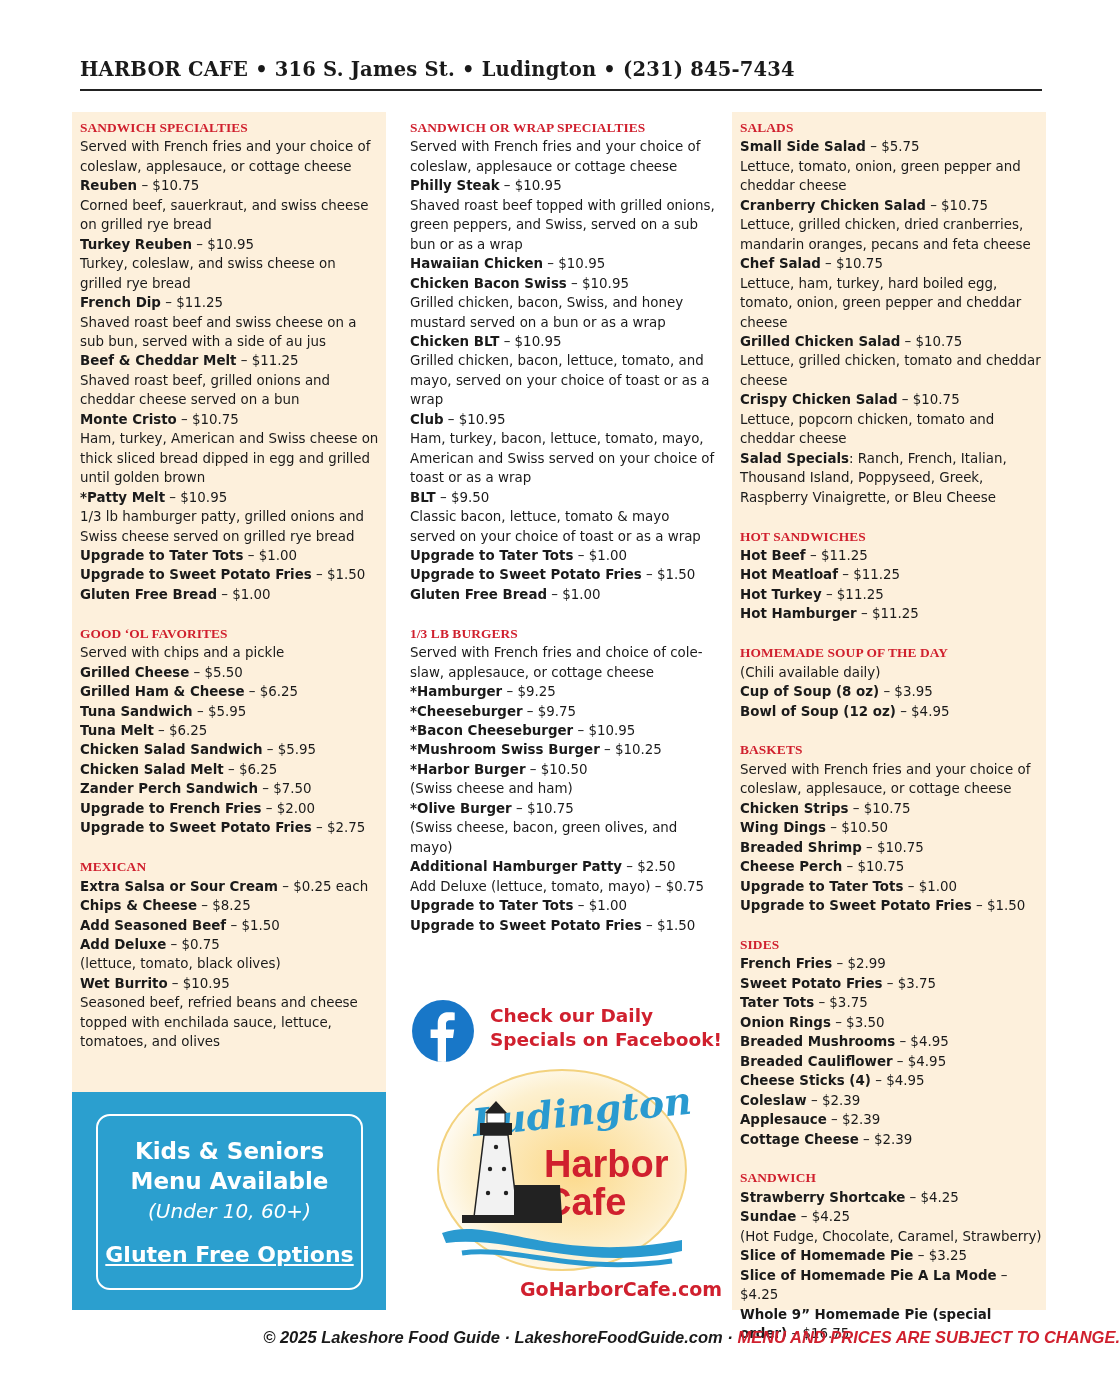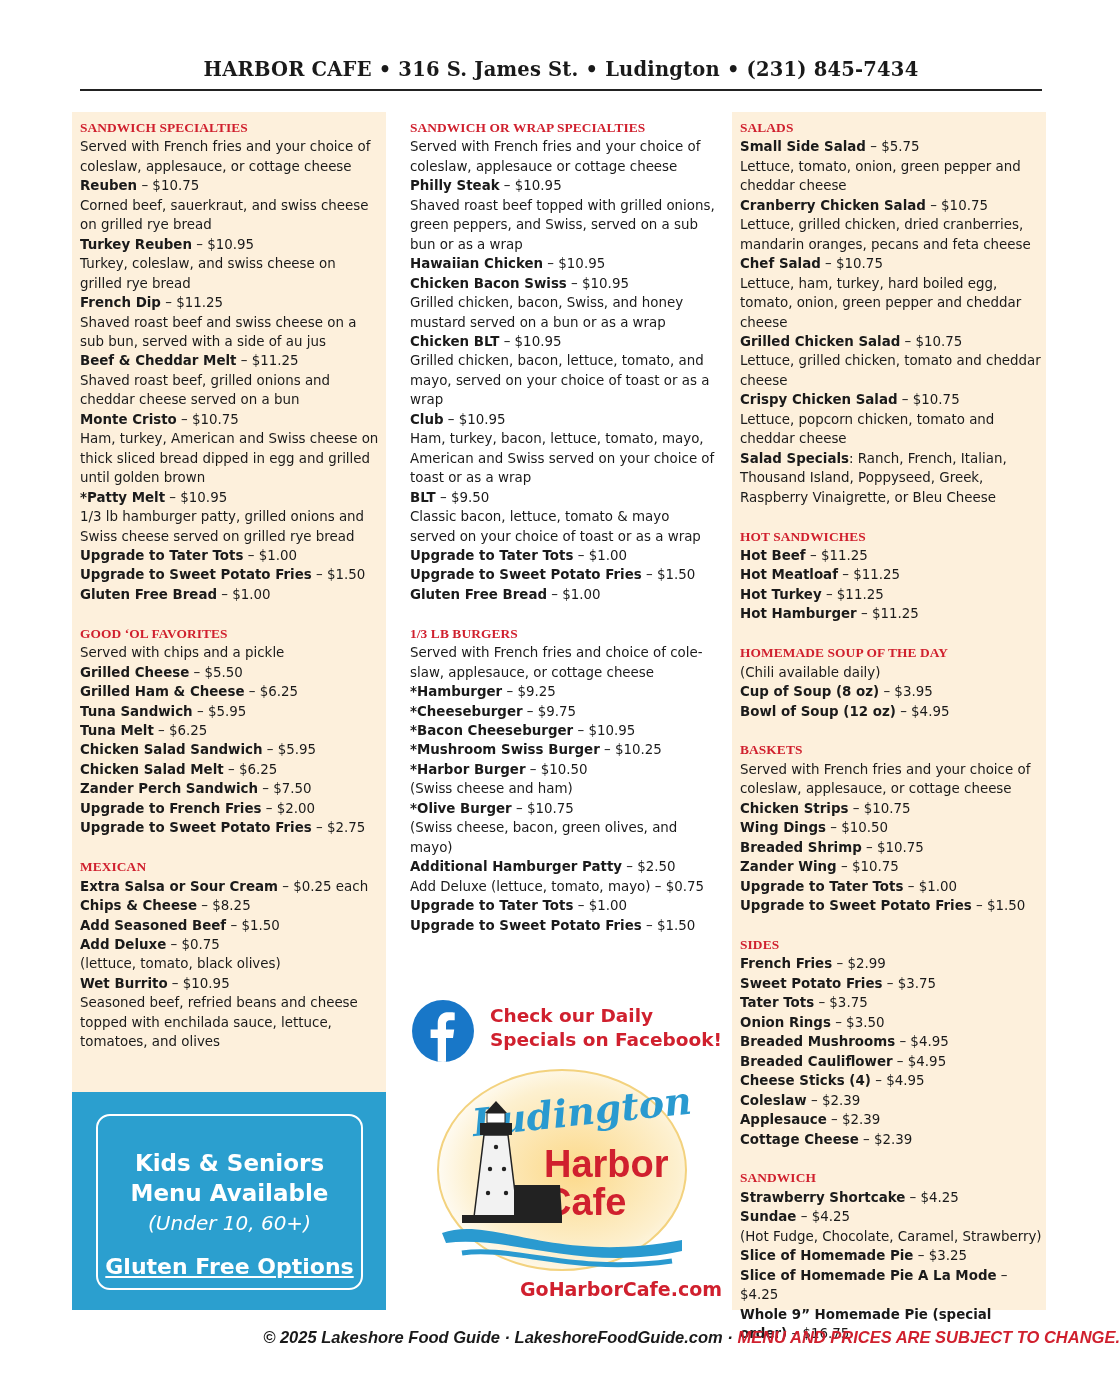--- a/index.html
+++ b/index.html
@@ -1,21 +1,21 @@
 <!DOCTYPE html>
 <html><head>
 <meta charset="utf-8">
 <style>
   * { box-sizing: border-box; margin: 0; padding: 0; }
   html, body { width: 1120px; height: 1400px; background: #ffffff; overflow: hidden; }
   body { position: relative; font-family: "DejaVu Sans", sans-serif; color: #1a1a1a; }
 
   .header {
     position: absolute; left: 80px; top: 58px; width: 962px; height: 34px;
-    text-align: center; font-family: "DejaVu Serif", serif; font-weight: bold;
+    text-align: left; font-family: "DejaVu Serif", serif; font-weight: bold;
     font-size: 19.5px; color: #1a1a1a; letter-spacing: 0.2px;
   }
   .header-rule {
     position: absolute; left: 80px; top: 89px; width: 962px; height: 2px; background: #222;
   }
 
   .panel {
     position: absolute; top: 112px; background: #fdf0dc;
   }
   .panel.left { left: 72px; width: 314px; height: 980px; }
@@ -31,21 +31,21 @@
   .item-name { font-weight: bold; }
   .desc { display: block; }
   .line { display: block; }
 
   .kids-box {
     position: absolute; left: 72px; top: 1092px; width: 314px; height: 218px; background: #2b9fcf;
   }
   .kids-inner {
     position: absolute; left: 24px; top: 22px; width: 267px; height: 176px;
     border: 2px solid #ffffff; border-radius: 14px; color: #fff; text-align: center;
-    padding-top: 32px;
+    padding-top: 20px;
   }
   .kids-title { font-weight: bold; font-size: 23px; line-height: 30px; }
   .kids-sub { font-style: italic; font-size: 20px; line-height: 30px; }
   .kids-gf { font-weight: bold; font-size: 22px; line-height: 30px; margin-top: 14px; text-decoration: underline; }
 
   .fb-row { position: absolute; left: 412px; top: 998px; width: 310px; height: 64px; }
   .fb-icon {
     position: absolute; left: 0; top: 2px; width: 62px; height: 62px; border-radius: 50%;
     background: #1877c8; overflow: hidden;
   }
@@ -255,21 +255,21 @@
         <div class="line"><span class="item-name">Bowl of Soup (12 oz)</span><span> – </span><span>$4.95</span></div>
       </div>
   </div>
   <div class="section">
     <div class="sec-title">BASKETS</div>
     <div class="note-italic">Served with French fries and your choice of coleslaw, applesauce, or cottage cheese</div>
     <div>
         <div class="line"><span class="item-name">Chicken Strips</span><span> – </span><span>$10.75</span></div>
         <div class="line"><span class="item-name">Wing Dings</span><span> – </span><span>$10.50</span></div>
         <div class="line"><span class="item-name">Breaded Shrimp</span><span> – </span><span>$10.75</span></div>
-        <div class="line"><span class="item-name">Zander Wing</span><span> – </span><span>$10.75</span></div>
+        <div class="line"><span class="item-name">Cheese Perch</span><span> – </span><span>$10.75</span></div>
         <div class="line"><span class="item-name">Upgrade to Tater Tots</span><span> – </span><span>$1.00</span></div>
         <div class="line"><span class="item-name">Upgrade to Sweet Potato Fries</span><span> – </span><span>$1.50</span></div>
       </div>
   </div>
   <div class="section">
     <div class="sec-title">SIDES</div>
     <div>
         <div class="line"><span class="item-name">French Fries</span><span> – </span><span>$2.99</span></div>
         <div class="line"><span class="item-name">Sweet Potato Fries</span><span> – </span><span>$3.75</span></div>
         <div class="line"><span class="item-name">Tater Tots</span><span> – </span><span>$3.75</span></div>

